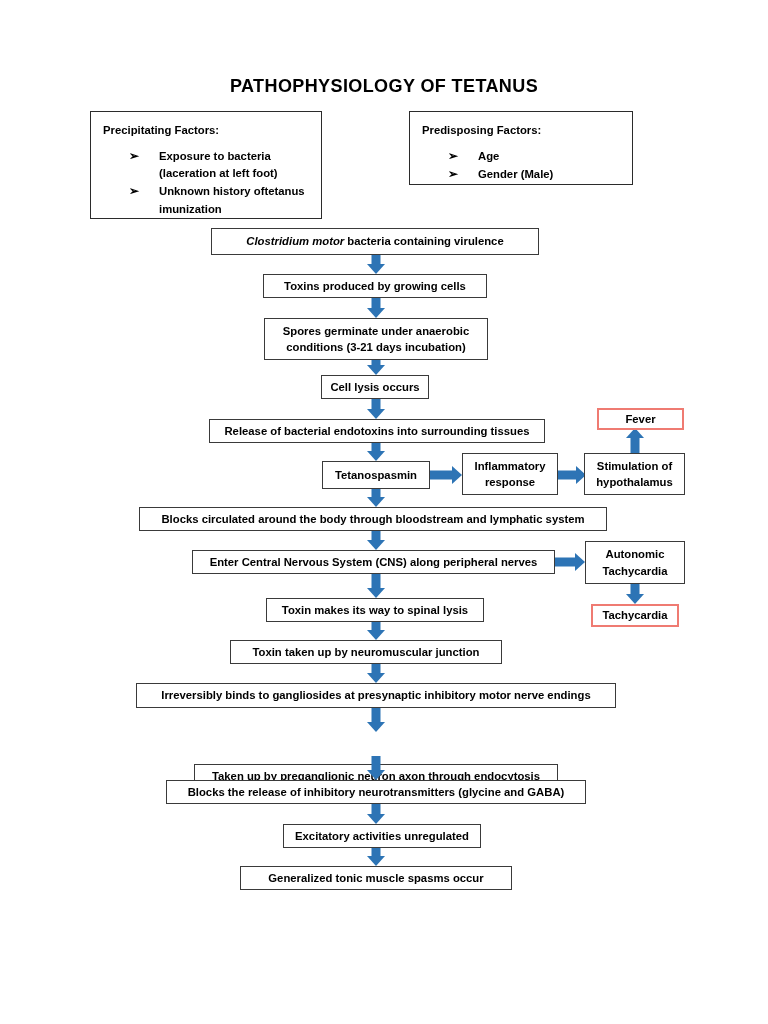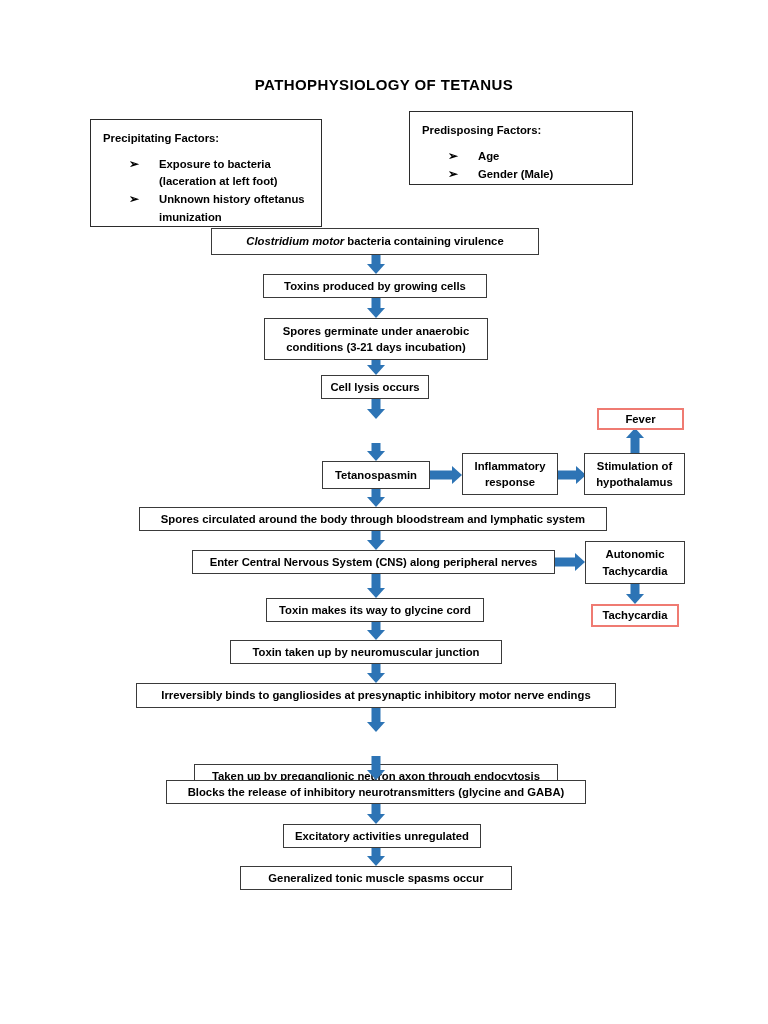--- a/index.html
+++ b/index.html
@@ -9,21 +9,21 @@
     font-family:"Liberation Sans", sans-serif;
     color:#000000;
     overflow:hidden;
   }
   #canvas{position:relative;width:768px;height:1024px;}
 
   
   .title{
     position:absolute;left:0;top:76px;width:768px;
     text-align:center;
-    font-size:15px;font-weight:bold;letter-spacing:.4px;
+    font-size:18px;font-weight:bold;letter-spacing:.4px;
   }
 
   
   .box{
     position:absolute;
     box-sizing:border-box;
     border:1px solid #3a3a3a;
     background:#ffffff;
     display:flex;align-items:center;justify-content:center;
     text-align:center;
@@ -90,21 +90,21 @@
   }
   .ital{font-style:italic;font-weight:bold;}
 </style>
 </head>
 <body>
 
 <div id="canvas">
 
   <div class="title">PATHOPHYSIOLOGY OF TETANUS</div>
 
-  <div class="factor" style="left:90px;top:111px;width:232px;height:108px;margin-top:8px;">
+  <div class="factor" style="left:90px;top:111px;width:232px;height:108px;">
     <div class="hdr">Precipitating Factors:</div>
     <ul>
       <li>
         <span class="bullet">➢</span>
         <span>Exposure to bacteria (laceration at left foot)</span>
       </li>
       <li>
         <span class="bullet">➢</span>
         <span>Unknown history oftetanus imunization</span>
       </li>
@@ -148,20 +148,21 @@
       <div class="head"></div>
   </div>
 
   <div class="box" style="left:321px;top:375px;width:108px;height:24px;">Cell lysis occurs</div>
 
   <div class="adown" style="left:366px;top:399px;width:19px;height:20px;">
     <div class="shaft" style="height:11px;"></div>
       <div class="head"></div>
   </div>
 
+  <div class="box" style="left:209px;top:419px;width:336px;height:24px;">Release of bacterial endotoxins into surrounding tissues</div>
 
   <div class="adown" style="left:366px;top:443px;width:19px;height:18px;">
     <div class="shaft" style="height:9px;"></div>
       <div class="head"></div>
   </div>
 
   <div class="box" style="left:322px;top:461px;width:108px;height:28px;">Tetanospasmin</div>
 
   <div class="aright" style="left:430px;top:463px;width:32px;height:24px;">
     <div class="shaft" style="width:24px;"></div>
@@ -182,21 +183,21 @@
       <div class="shaft" style="height:16px;"></div>
   </div>
 
   <div class="box red" style="left:597px;top:408px;width:87px;height:22px;">Fever</div>
 
   <div class="adown" style="left:366px;top:489px;width:19px;height:18px;">
     <div class="shaft" style="height:9px;"></div>
       <div class="head"></div>
   </div>
 
-  <div class="box" style="left:139px;top:507px;width:468px;height:24px;">Spores circulated around the body through bloodstream and lymphatic system</div>
+  <div class="box" style="left:139px;top:507px;width:468px;height:24px;">Blocks circulated around the body through bloodstream and lymphatic system</div>
 
   <div class="adown" style="left:366px;top:531px;width:19px;height:19px;">
     <div class="shaft" style="height:10px;"></div>
       <div class="head"></div>
   </div>
 
   <div class="box" style="left:192px;top:550px;width:363px;height:24px;">Enter Central Nervous System (CNS) along peripheral nerves</div>
 
   <div class="aright" style="left:555px;top:551px;width:30px;height:22px;">
     <div class="shaft" style="width:22px;"></div>
@@ -210,21 +211,21 @@
       <div class="head"></div>
   </div>
 
   <div class="box red" style="left:591px;top:604px;width:88px;height:23px;">Tachycardia</div>
 
   <div class="adown" style="left:366px;top:574px;width:19px;height:24px;">
     <div class="shaft" style="height:15px;"></div>
       <div class="head"></div>
   </div>
 
-  <div class="box" style="left:266px;top:598px;width:218px;height:24px;">Toxin makes its way to glycine cord</div>
+  <div class="box" style="left:266px;top:598px;width:218px;height:24px;">Toxin makes its way to spinal lysis</div>
 
   <div class="adown" style="left:366px;top:622px;width:19px;height:18px;">
     <div class="shaft" style="height:9px;"></div>
       <div class="head"></div>
   </div>
 
   <div class="box" style="left:230px;top:640px;width:272px;height:24px;">Toxin taken up by neuromuscular junction</div>
 
   <div class="adown" style="left:366px;top:664px;width:19px;height:19px;">
     <div class="shaft" style="height:10px;"></div>

